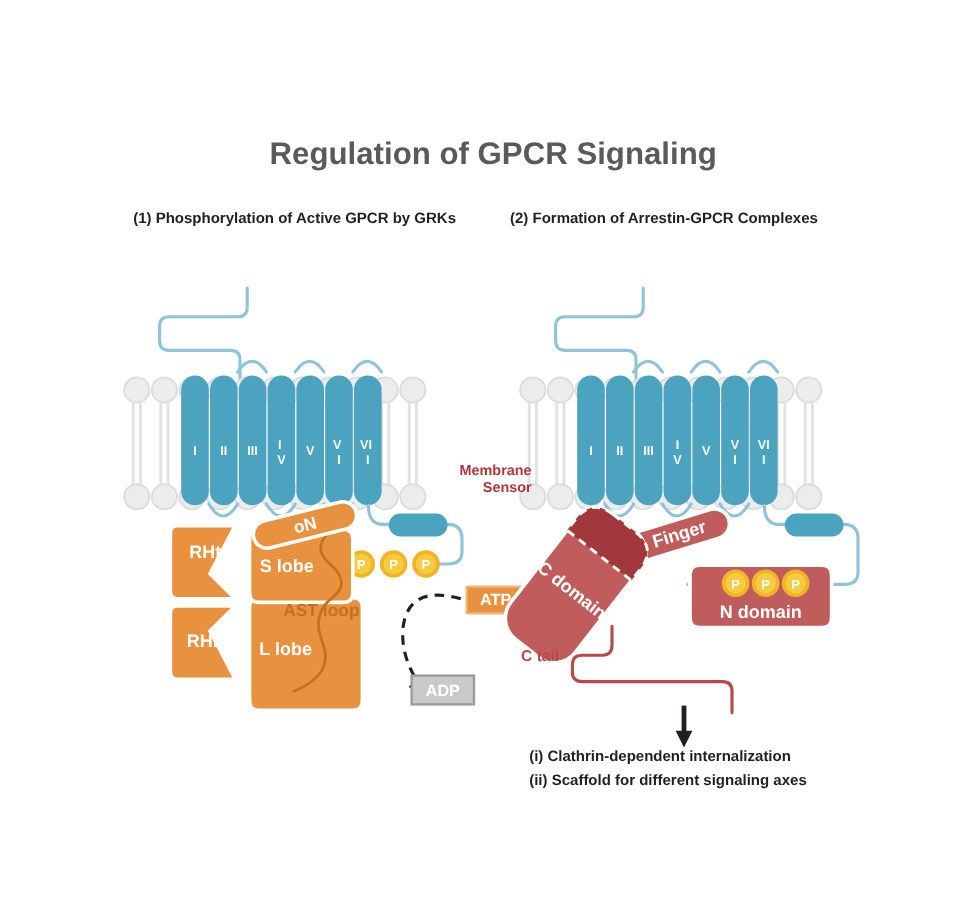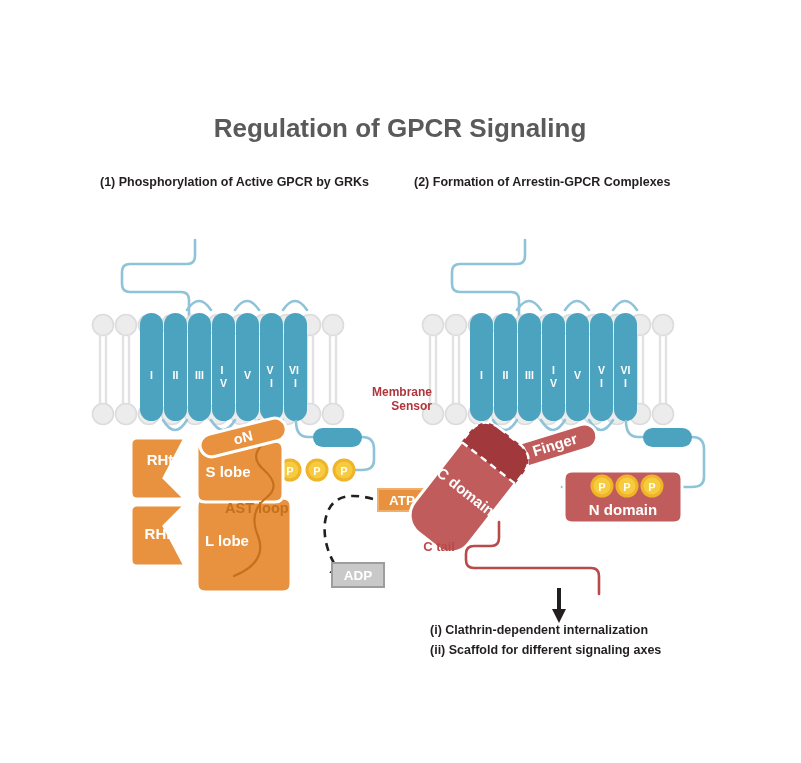--- a/index.html
+++ b/index.html
@@ -1,21 +1,21 @@
 <!DOCTYPE html>
 <html><head>
 <meta charset="utf-8">
 <style>
   html,body{margin:0;padding:0;}
   body{
     width:801px;height:763px;background:#ffffff;
     font-family:"Liberation Sans", sans-serif;
     overflow:hidden;position:relative;
   }
-  #stage{position:absolute;left:0;top:0;width:787px;height:763px;}
+  #stage{position:absolute;left:11px;top:0;width:787px;height:763px;}
   svg.figure{position:absolute;left:0;top:0;width:801px;height:763px;}
 
   .title-txt{
     font-size:26px;font-weight:bold;fill:#5a5a5a;
     font-family:"Liberation Sans", sans-serif;
   }
   .subtitle-txt{
     font-size:12.5px;font-weight:bold;fill:#231f20;
     font-family:"Liberation Sans", sans-serif;
   }

